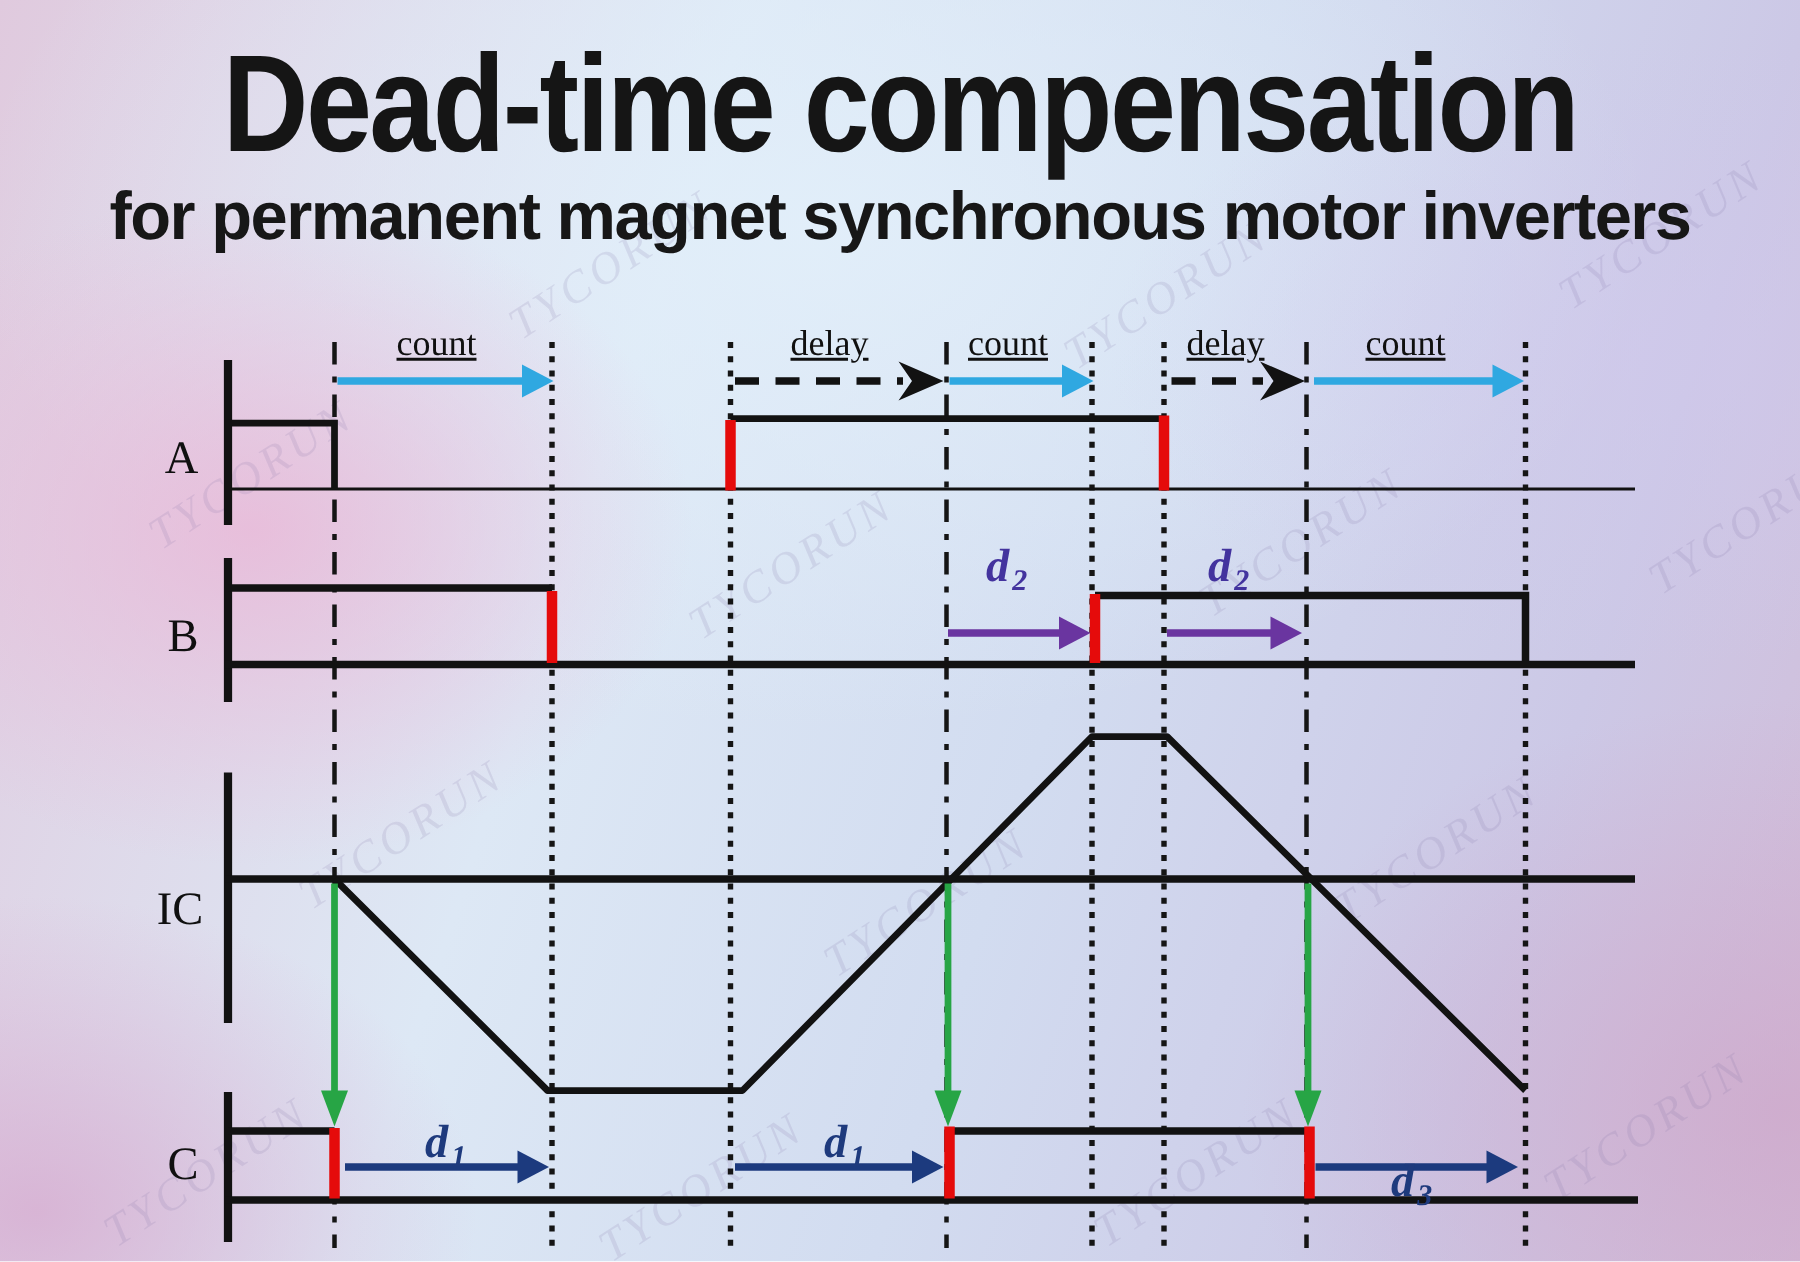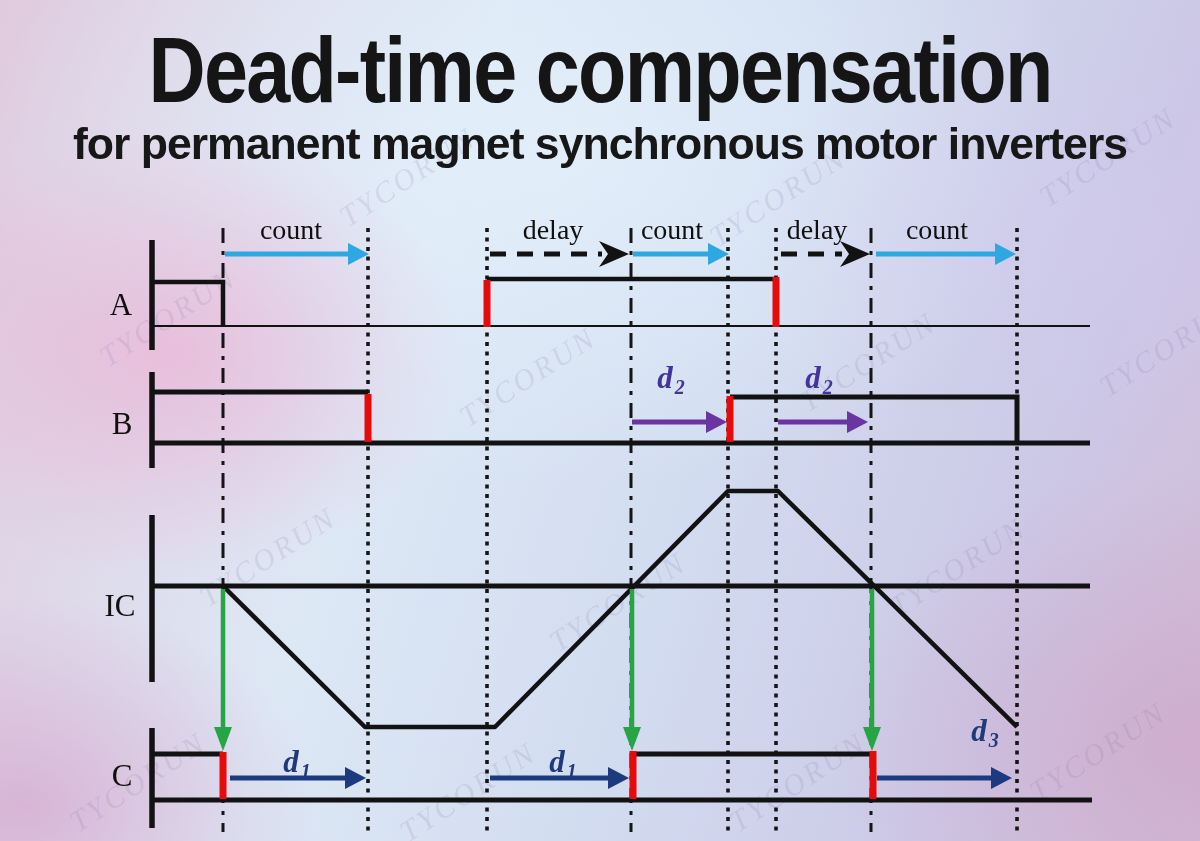--- a/index.html
+++ b/index.html
@@ -22,21 +22,21 @@
     font-family:"Liberation Sans",sans-serif;font-weight:700;font-size:92px;
     color:#151515;letter-spacing:-2px;
     transform:translate(-50%,-50%) scaleX(.86);
   }
   .subtitle{
     left:600px;top:144px;width:1200px;text-align:center;
     font-family:"Liberation Sans",sans-serif;font-weight:600;font-size:45px;
     color:#171717;letter-spacing:-1px;
     transform:translate(-50%,-50%) scaleX(.99);
   }
-  .seglbl{font-size:28px;color:#101010;}
+  .seglbl{font-size:24px;color:#101010;text-decoration:underline;}
   .siglbl{font-size:31px;color:#101010;}
   .dlbl{font-style:italic;font-weight:700;font-size:31px;}
   .dlbl sub{font-size:20px;font-style:italic;vertical-align:-6px;margin-left:2px;}
   .wm{
     font-style:italic;font-size:30px;letter-spacing:3px;color:#7d6fa3;opacity:.15;
     transform:rotate(-33deg);transform-origin:center;white-space:nowrap;
   }
   svg{position:absolute;left:0;top:0;}
   .txt{z-index:3;}
 </style>
@@ -165,15 +165,15 @@
 
   <span class="abs ctr siglbl txt" style="left:121px;top:305px">A</span>
   <span class="abs ctr siglbl txt" style="left:122px;top:424px">B</span>
   <span class="abs ctr siglbl txt" style="left:120px;top:606px">IC</span>
   <span class="abs ctr siglbl txt" style="left:122px;top:776px">C</span>
 
   <span class="abs ctr dlbl txt" style="left: 671px; top: 379px; color: rgb(67, 51, 158);"><i>d</i><sub>2</sub></span>
   <span class="abs ctr dlbl txt" style="left: 819px; top: 379px; color: rgb(67, 51, 158);"><i>d</i><sub>2</sub></span>
   <span class="abs ctr dlbl txt" style="left: 297px; top: 763px; color: rgb(30, 58, 125);"><i>d</i><sub>1</sub></span>
   <span class="abs ctr dlbl txt" style="left: 563px; top: 763px; color: rgb(30, 58, 125);"><i>d</i><sub>1</sub></span>
-  <span class="abs ctr dlbl txt" style="left: 941px; top: 732px; color: rgb(30, 58, 125); margin-left: 44px;"><i>d</i><sub>3</sub></span>
+  <span class="abs ctr dlbl txt" style="left: 941px; top: 789px; color: rgb(30, 58, 125);"><i>d</i><sub>3</sub></span>
 
 </div>
 
 </body></html>

